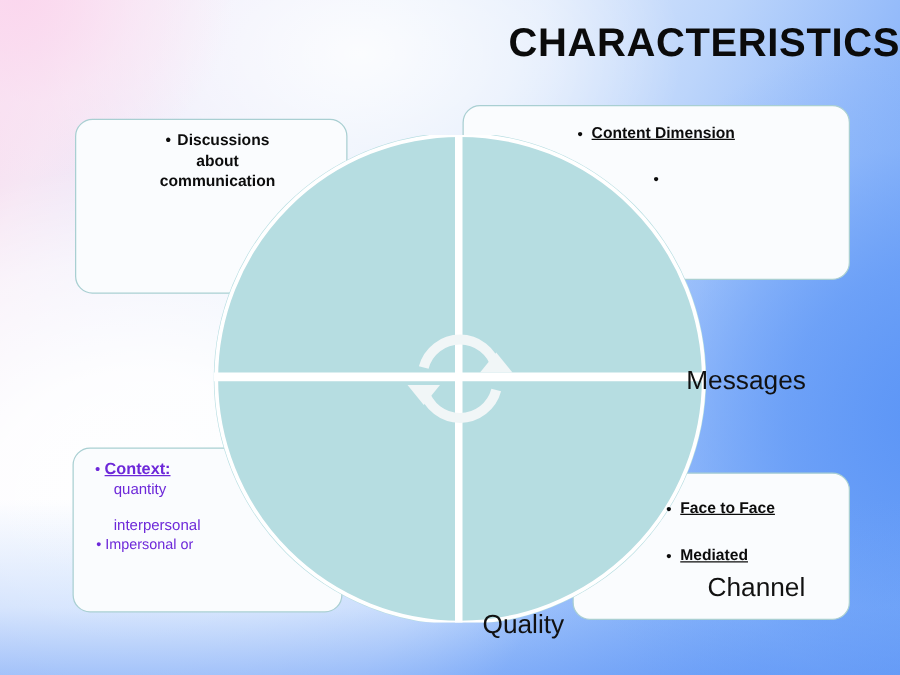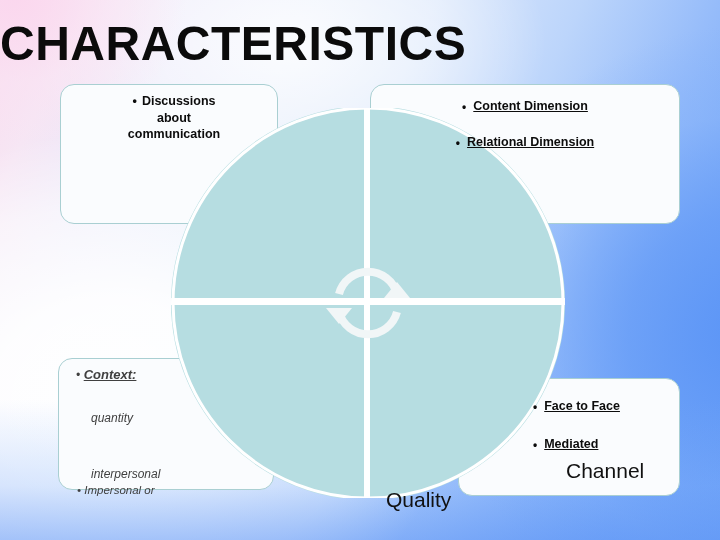--- a/index.html
+++ b/index.html
@@ -70,38 +70,38 @@
       rgba(250,226,243,0.55) 45%,
       rgba(255,255,255,0.0) 80%);
   }
 
   
   .title {
     position: absolute;
     left: 0;
     top: 17px;
     width: 720px;
-    text-align: left;
-    font-size: 48px;
+    text-align: right;
+    font-size: 32px;
     font-weight: bold;
     color: #0b0b0b;
     letter-spacing: 0.5px;
     line-height: 1.12;
     white-space: nowrap;
   }
 
   
   .box {
     position: absolute;
     border: 1px solid #a9cfd2;
     border-radius: 14px;
     background: #fafcfe;
     box-sizing: border-box;
   }
-  .box-tl { left: 60px;  top: 84px;  width: 218px; height: 140px; }
+  .box-tl { left: 60px;  top: 95px;  width: 218px; height: 140px; }
   .box-tr { left: 370px; top: 84px;  width: 310px; height: 140px; }
   .box-bl { left: 58px;  top: 358px; width: 216px; height: 132px; }
   .box-br { left: 458px; top: 378px; width: 222px; height: 118px; }
 
   .box-inner {
     position: relative;
     z-index: 3;
     padding: 8px 12px 0 12px;
   }
   .dot {
@@ -128,27 +128,27 @@
     color: #0c0c0c;
     display: flex;
     justify-content: center;
     gap: 7px;
   }
   .tr-row:first-child { margin-top: 6px; }
   .tr-row + .tr-row { margin-top: 20px; }
   .tr-row .u { text-decoration: underline; }
 
   
-  .bl-row { font-size: 12.5px; color: #404040; line-height: 1.3; font-style: italic; }
+  .bl-row { font-size: 12.5px; color: #6d28d9; line-height: 1.3; }
   .bl-head {
     font-weight: bold;
     text-decoration: underline;
     font-size: 13px;
   }
-  .bl-sub { padding-left: 20px; font-size: 12px; margin-top: 27px; }
+  .bl-sub { padding-left: 20px; font-size: 12px; }
   .bl-sub2 { padding-left: 6px; font-size: 11.5px; }
   .bl-indent { padding-left: 5px; }
   .gap-8 { height: 14px; }
 
   
   .br-row {
     font-weight: bold;
     font-size: 12.5px;
     color: #0c0c0c;
     display: flex;
@@ -207,21 +207,20 @@
   </div>
 
   <div class="box box-tr">
     <div class="box-inner">
       <div class="tr-row">
         <span class="dot">•</span>
         <span class="u">Content Dimension</span>
       </div>
       <div class="tr-row">
         <span class="dot">•</span>
-        <span class="u">Relational Dimension</span>
       </div>
     </div>
   </div>
 
   <div class="box box-bl">
     <div class="box-inner">
       <div class="bl-row bl-indent">
         <span class="dot">•</span>
         <span class="bl-head">Context:</span>
       </div>
@@ -266,17 +265,18 @@
       <g fill="none" stroke="#f1f6f7" stroke-width="8" stroke-linecap="butt">
         <path d="M 169 186 A 30 30 0 0 1 227 186"></path>
         <path d="M 227 204 A 30 30 0 0 1 169 204"></path>
       </g>
       <g fill="#f1f6f7">
         <polygon points="227,174 240,190 214,190"></polygon>
         <polygon points="169,216 156,200 182,200"></polygon>
       </g>
     </svg>
 
+    <div class="quad-label lbl-messages">Messages</div>
     <div class="quad-label lbl-quality">Quality</div>
     <div class="quad-label lbl-channel">Channel</div>
   </div>
 
 </div>
 
 </body></html>

